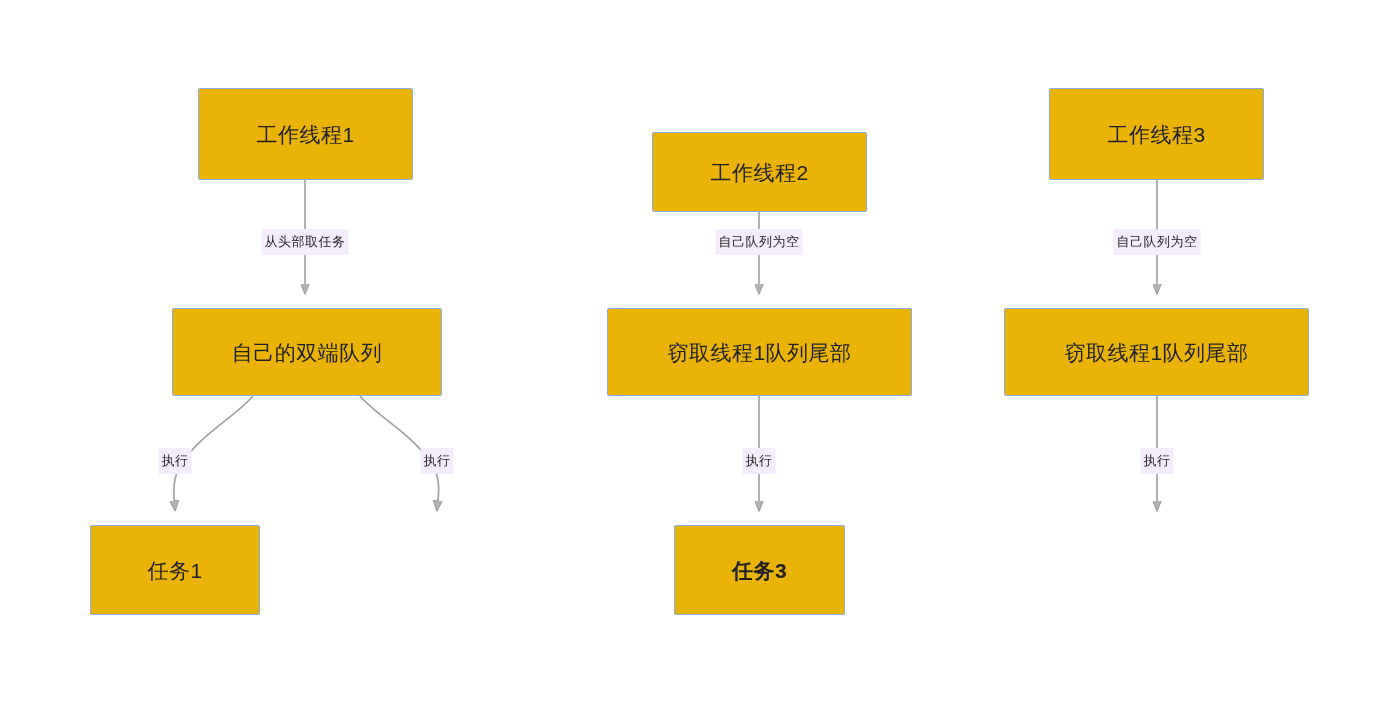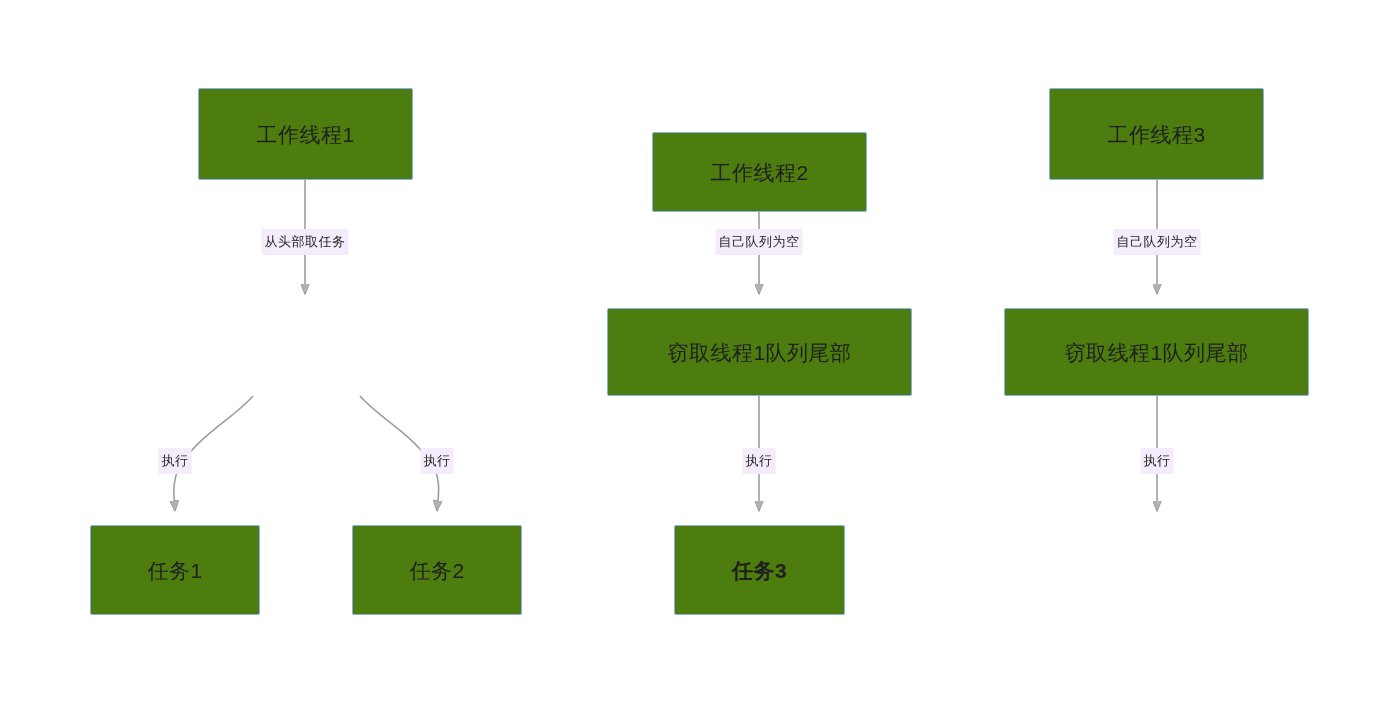--- a/index.html
+++ b/index.html
@@ -27,21 +27,21 @@
     width: 1400px;
     height: 705px;
     pointer-events: none;
   }
   .node {
     position: absolute;
     box-sizing: border-box;
     display: flex;
     align-items: center;
     justify-content: center;
-    background: #4d7c0f;
+    background: #eab308;
     border: 1.6px solid #86aee8;
     border-radius: 2px;
     color: #1f1f1f;
     font-size: 21px;
     line-height: 1;
     letter-spacing: 0.5px;
     white-space: nowrap;
   }
   .node-label {
     display: block;
@@ -83,28 +83,28 @@
 
     <path d="M1157,180 L1157,293" fill="none" stroke="#9e9e9e" stroke-width="1.6" marker-end="url(#arrowhead)"></path>
 
     <path d="M1157,396 L1157,510" fill="none" stroke="#9e9e9e" stroke-width="1.6" marker-end="url(#arrowhead)"></path>
   </svg>
 
   <div class="node" style="left:198px; top:88px; width:215px; height:92px;">
     <span class="node-label">工作线程1</span>
   </div>
 
+  <div class="node" style="left:172px; top:308px; width:270px; height:88px;">
+    <span class="node-label">自己的双端队列</span>
+  </div>
 
   <div class="node" style="left:90px; top:525px; width:170px; height:90px;align-items:center;">
     <span class="node-label">任务1</span>
   </div>
 
-  <div class="node" style="left:352px; top:525px; width:170px; height:90px;">
-    <span class="node-label">任务2</span>
-  </div>
 
   <div class="node" style="left:652px; top:88px; width:215px; height:80px;margin-top:44px;">
     <span class="node-label">工作线程2</span>
   </div>
 
   <div class="node" style="left:607px; top:308px; width:305px; height:88px;">
     <span class="node-label">窃取线程1队列尾部</span>
   </div>
 
   <div class="node" style="left:674px; top:525px; width:171px; height:90px;font-weight:bold;">

